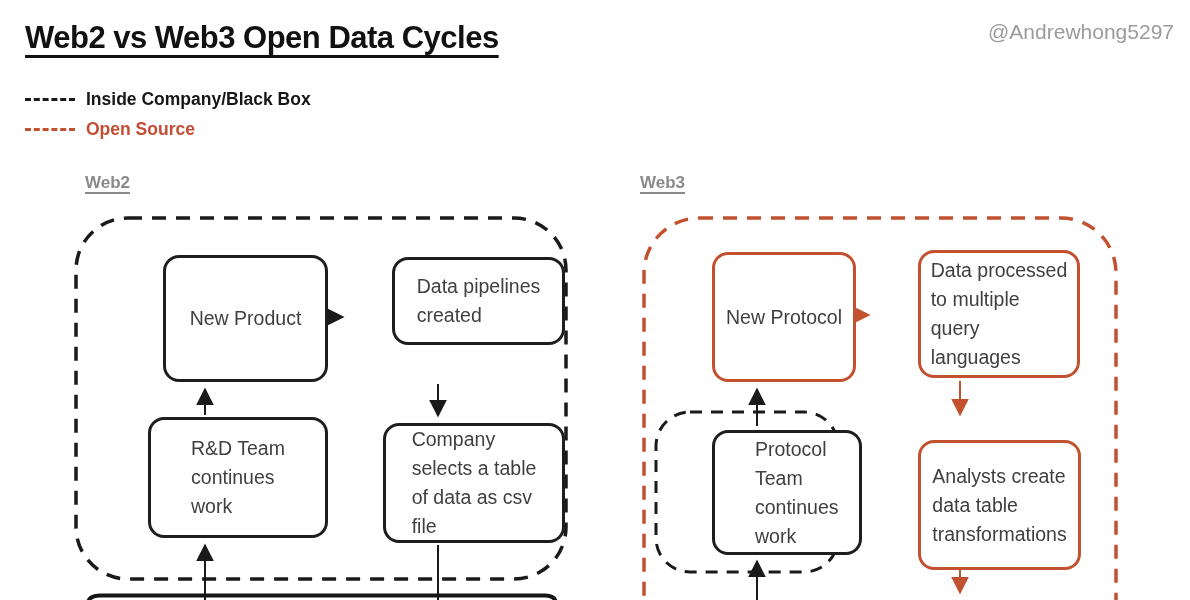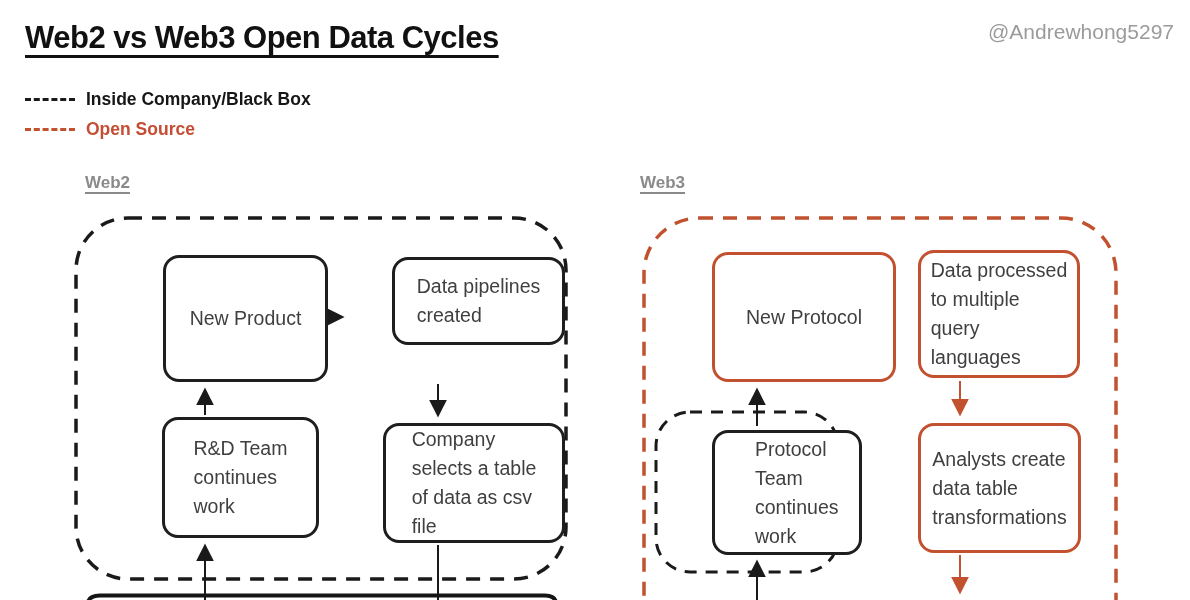--- a/index.html
+++ b/index.html
@@ -34,26 +34,26 @@
   .node{
     position:absolute;z-index:2;box-sizing:border-box;
     background:#ffffff;border:3px solid #1e1e1e;border-radius:16px;
     display:flex;align-items:center;justify-content:center;text-align:left;
     font-size:19.5px;line-height:29px;color:#3f3f3f;white-space:pre-line;margin-left:40px;
   }
   .node.orange{border-color:var(--orange,#c2512f);}
   
   .n-new-product    {left:123px;top:255px;width:165px;height:127px;}
   .n-data-pipelines {left:352px;top:257px;width:173px;height:88px;}
-  .n-rd-team        {left:122px;top:417px;width:157px;height:121px;}
+  .n-rd-team        {left:108px;top:417px;width:180px;height:121px;}
   .n-company-selects{left:343px;top:423px;width:182px;height:120px;}
-  .n-new-protocol   {left:672px;top:252px;width:184px;height:130px;}
+  .n-new-protocol   {left:672px;top:252px;width:144px;height:130px;}
   .n-data-processed {left:878px;top:250px;width:162px;height:128px;}
   .n-protocol-team  {left:672px;top:430px;width:150px;height:125px;padding-left:40px;}
-  .n-analysts       {left:878px;top:423px;width:163px;height:130px;}
+  .n-analysts       {left:878px;top:440px;width:163px;height:130px;}
 </style>
 </head>
 <body>
 
 <div class="page">
 
   <div class="title">Web2 vs Web3 Open Data Cycles</div>
   <div class="handle">@Andrewhong5297</div>
 
   <div class="legend">

